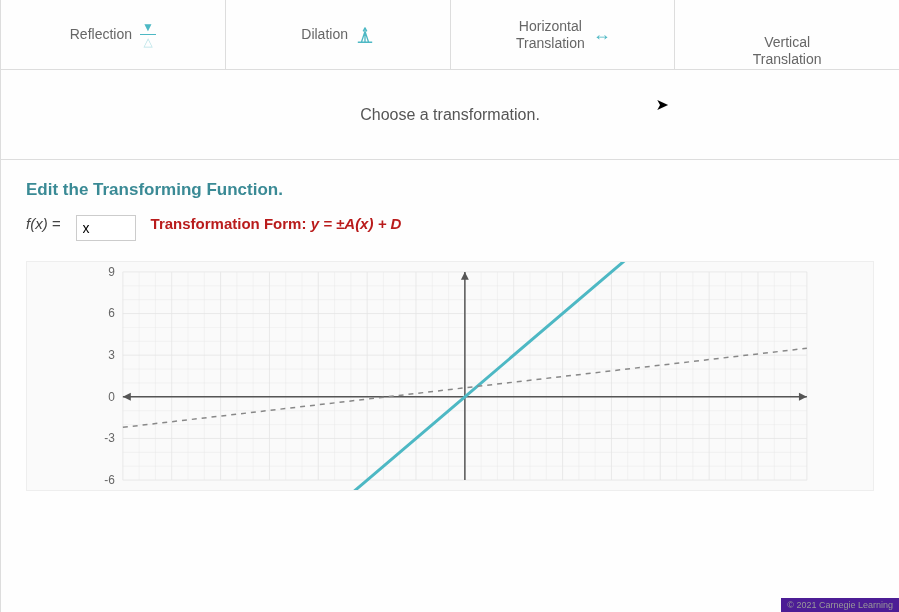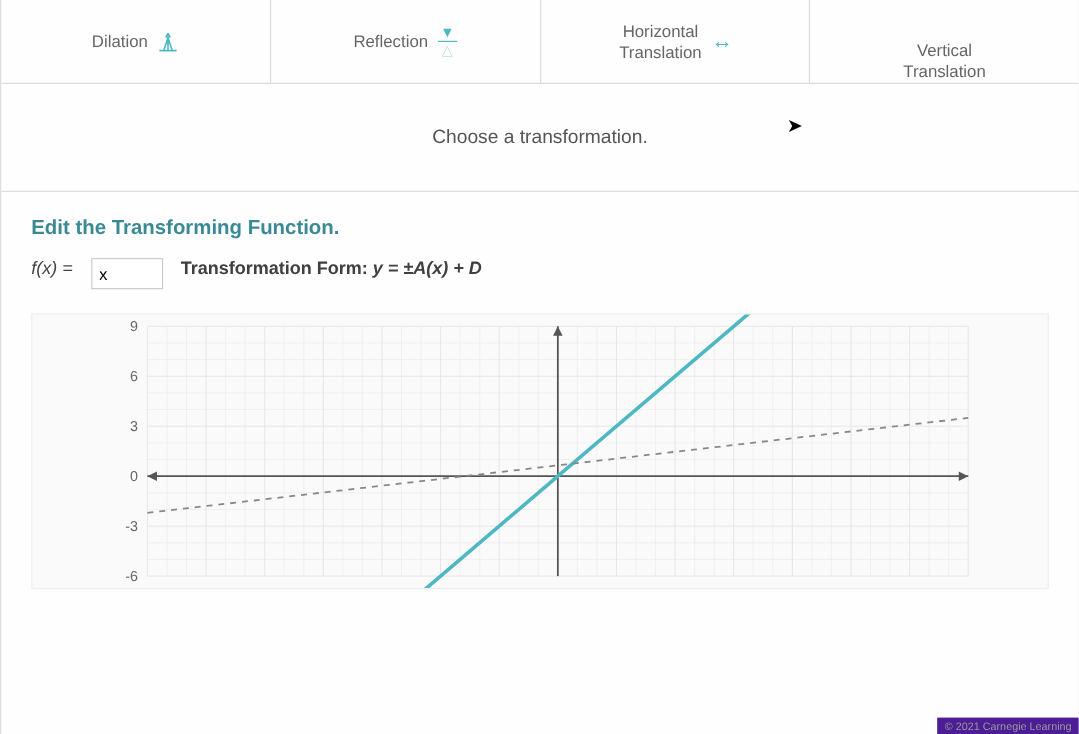--- a/index.html
+++ b/index.html
@@ -38,53 +38,53 @@
     }
     .cursor-arrow { position: absolute; top: 95px; right: 230px; font-size: 16px; color: #000; }
     .edit-section { padding: 20px 40px 10px 25px; }
     .edit-title { color: #3a8a95; font-size: 17px; font-weight: bold; margin-bottom: 15px; }
     .fx-row { display: flex; align-items: flex-start; gap: 15px; font-size: 15px; color: #444; }
     .fx-label { font-style: italic; }
     .fx-input {
       width: 60px; height: 26px; border: 1px solid #ccc; background: #fff;
       padding: 2px 6px; font-size: 14px;
     }
-    .transform-form { font-weight: bold; color: #404040; }
+    .transform-form { font-weight: bold; color: #b91c1c; }
     .transform-form .math { font-style: italic; font-weight: bold; }
     .chart-area { padding: 10px 25px 0 25px; }
     .chart { width: 100%; height: 230px; background: #fafafa; border: 1px solid #eee; position: relative; }
     .chart svg { width: 100%; height: 100%; }
     .footer {
       position: absolute; bottom: 0; right: 0; font-size: 9px;
       color: #999; background: #4c1d95; padding: 2px 6px; text-align: center;
     }
   </style>
 </head>
 <body>
 
 <div class="container">
 
   <div class="main-col">
 
     <div class="tabs-row">
       <div class="tab">
+        <span class="tab-label">Reflection</span>
+        <span class="icon-reflection">
+          <span class="tri-down">▼</span>
+            <span class="bar"></span>
+            <span class="tri-up">△</span>
+        </span>
+      </div>
+      <div class="tab">
         <span class="tab-label">Dilation</span>
         <span class="icon-dilation">
           <svg viewBox="0 0 20 20">
               <path d="M10 2 L10 18 M2 18 L18 18 M6 18 L10 6 L14 18" stroke="#4db8c4" stroke-width="1.5" fill="none"></path>
               <path d="M10 2 L8 6 M10 2 L12 6" stroke="#4db8c4" stroke-width="1.5"></path>
             </svg>
-        </span>
-      </div>
-      <div class="tab">
-        <span class="tab-label">Reflection</span>
-        <span class="icon-reflection">
-          <span class="tri-down">▼</span>
-            <span class="bar"></span>
-            <span class="tri-up">△</span>
         </span>
       </div>
       <div class="tab">
         <span class="tab-label" style="white-space:pre-line">Horizontal
 Translation</span>
         <span class="icon-horiz">↔</span>
       </div>
       <div class="tab">
         <span class="tab-label" style="white-space:pre-line">Vertical
 Translation</span>

